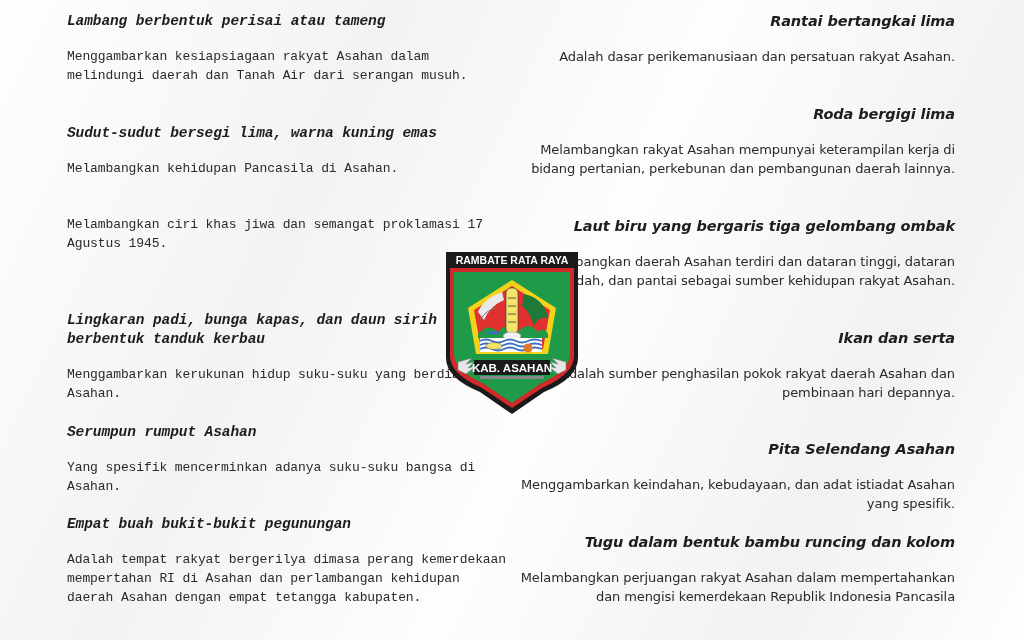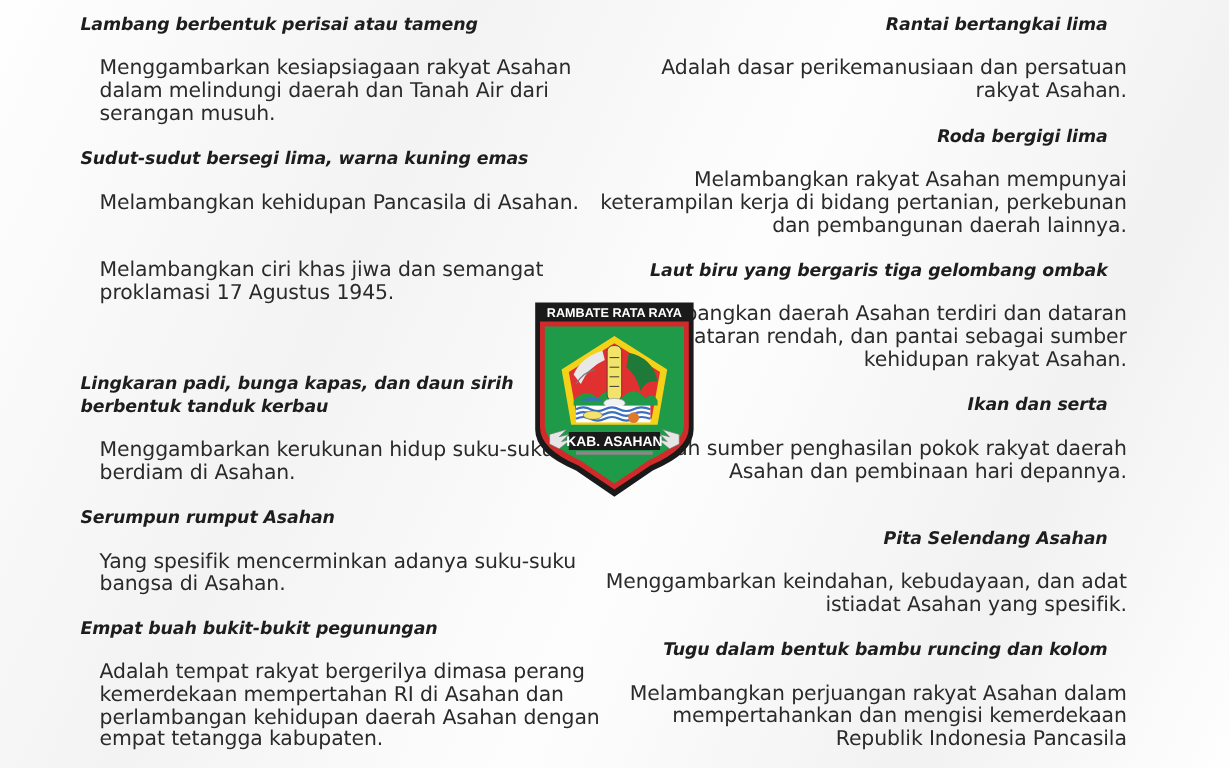--- a/index.html
+++ b/index.html
@@ -8,28 +8,28 @@
       background: #f7f7f7;
       background-image:
         linear-gradient(115deg, rgba(255,255,255,0.9) 0%, rgba(240,240,240,0.6) 30%, rgba(255,255,255,0.8) 55%, rgba(238,238,238,0.6) 80%, rgba(255,255,255,0.9) 100%);
       font-family: "DejaVu Sans", sans-serif;
       color: #222;
     }
     .col { position: absolute; top: 0; }
     .col.left { left: 67px; width: 440px; text-align: left; }
     .col.right { right: 69px; width: 440px; text-align: right; }
     .item { position: absolute; }
-    .col.left .item { left: 0; }
+    .col.left .item { left: 0; font-family: Liberation Mono, monospace; }
     .col.right .item { right: 0; }
     .heading {
       font-weight: bold; font-style: italic; font-size: 14.5px; line-height: 19px;
       color: #1d1d1d; margin: 0; letter-spacing: -0.1px;
     }
     .body {
-      font-size: 17px; line-height: 18.8px; color: #2a2a2a; margin: 16px;
+      font-size: 13px; line-height: 18.8px; color: #2a2a2a; margin: 0;
       margin-top: 17px; letter-spacing: -0.1px;
     }
     .col.left .item .heading, .col.left .item .body { width: 440px; }
     .col.right .item .heading, .col.right .item .body { width: 440px; }
     .logo {
       position: absolute; left: 444px; top: 250px; width: 136px; height: 166px;
     }
   </style>
 </head>
 <body>

